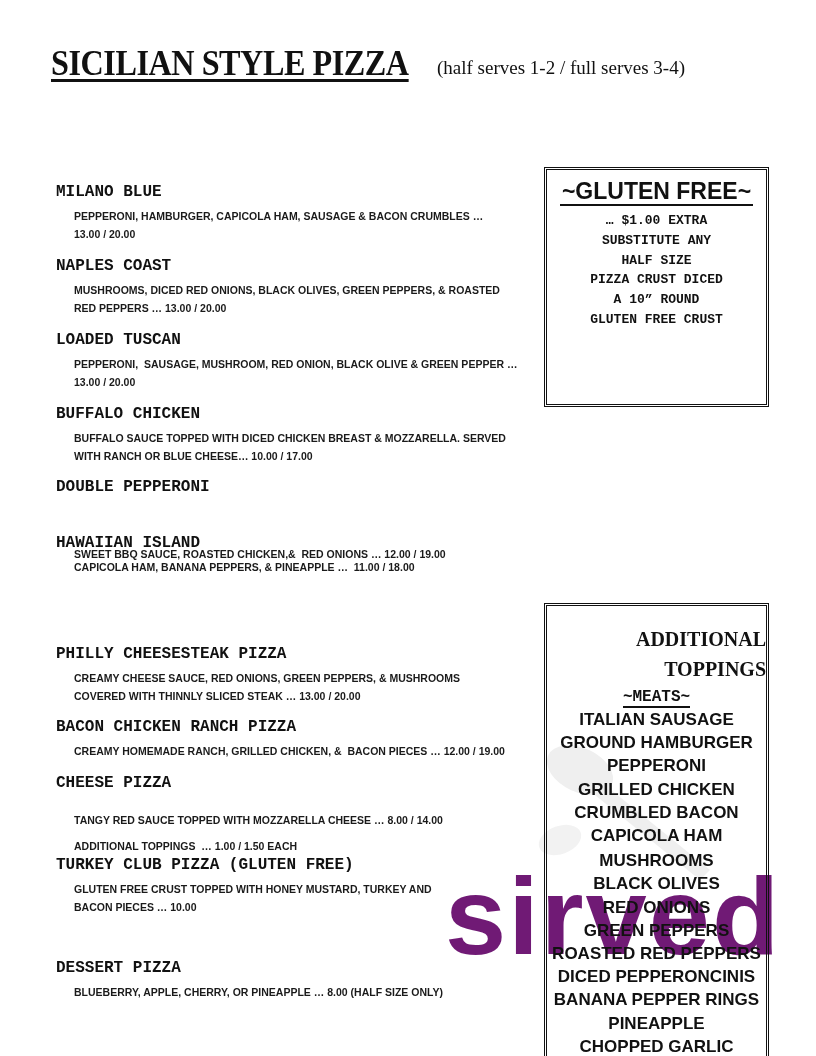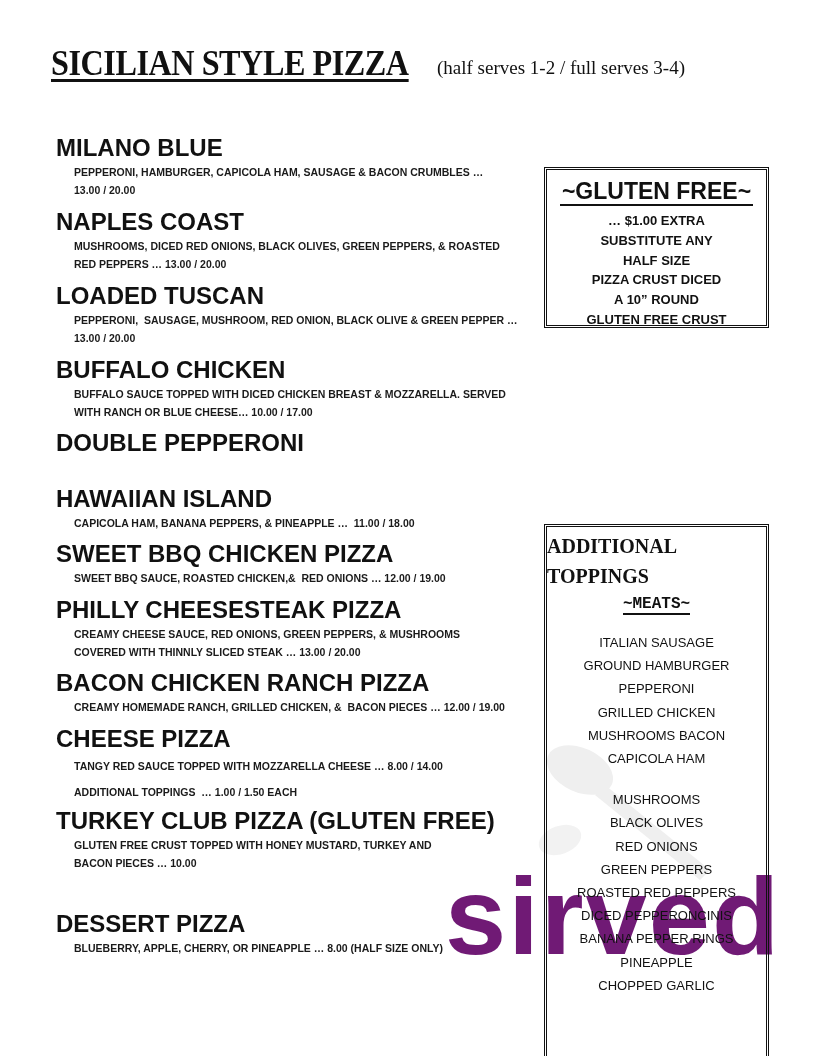--- a/index.html
+++ b/index.html
@@ -5,35 +5,35 @@
     html, body { margin: 0; padding: 0; background: #ffffff; }
     body { width: 816px; height: 1056px; position: relative; overflow: hidden; color: #111; }
     .page { position: absolute; left: 0; top: 0; width: 816px; height: 1056px; }
 
     .title-row { position: absolute; left: 51px; top: 44px; white-space: nowrap; }
     .title { font-family: "Liberation Serif", serif; font-weight: bold; font-size: 35px; text-decoration: underline; text-decoration-thickness: 3px; text-underline-offset: 4px; letter-spacing: -0.5px; transform: scaleX(0.92); transform-origin: left; display: inline-block; }
     .subtitle { font-family: "Liberation Serif", serif; font-size: 19px; position: absolute; left: 386px; top: 13px; }
 
     .items { position: absolute; left: 56px; top: 96px; width: 490px; }
     .item { position: absolute; left: 0; width: 490px; }
-    .item-name { font-family: Liberation Sans, sans-serif; font-weight: bold; font-size: 24px; line-height: 24px; white-space: nowrap; }
+    .item-name { font-family: Liberation Mono, monospace; font-weight: bold; font-size: 16px; line-height: 24px; white-space: nowrap; margin-top: 44px; }
     .item-desc { font-family: "Liberation Sans", sans-serif; font-weight: bold; font-size: 10.5px; line-height: 18px; margin-left: 18px; margin-top: 3px; white-space: pre-wrap; color: #1a1a1a; }
 
     .box { position: absolute; border: 3px double #111; box-sizing: border-box; background: transparent; }
-    .gf-box { left: 544px; top: 127px; width: 225px; height: 161px; }
+    .gf-box { left: 544px; top: 127px; width: 225px; height: 240px; }
     .gf-title { font-family: "Liberation Sans", sans-serif; font-weight: bold; font-size: 23px; text-align: center; margin-top: 8px; }
     .gf-title span { border-bottom: 2px solid #111; padding: 0 2px; }
-    .gf-lines { font-family: Liberation Sans, sans-serif; font-weight: bold; font-size: 13px; line-height: 19.8px; text-align: center; margin-top: 6px; }
+    .gf-lines { font-family: Liberation Mono, monospace; font-weight: bold; font-size: 13px; line-height: 19.8px; text-align: center; margin-top: 6px; }
 
     .top-box { left: 544px; top: 323px; width: 225px; height: 583px; }
-    .top-title { font-family: "Liberation Serif", serif; font-weight: bold; font-size: 20px; line-height: 30px; text-align: left; margin-top: 4px; }
+    .top-title { font-family: "Liberation Serif", serif; font-weight: bold; font-size: 20px; line-height: 30px; text-align: right; margin-top: 18px; }
     .top-price { font-family: "Liberation Serif", serif; font-weight: bold; font-size: 14px; text-align: center; margin-top: 4px; }
     .top-section { font-family: Liberation Mono, monospace; font-weight: bold; font-size: 16px; text-align: center; margin-top: 4px; }
     .top-section span { border-bottom: 2px solid #111; }
-    .top-list { font-family: "Liberation Sans", sans-serif; font-weight: normal; font-size: 13px; line-height: 23.2px; text-align: center; margin-top: 18px; }
+    .top-list { font-family: "Liberation Sans", sans-serif; font-weight: bold; font-size: 17px; line-height: 23.2px; text-align: center; margin-top: 2px; }
 
     .watermark { position: absolute; left: 445px; top: 852px; font-family: "Liberation Sans", sans-serif; font-weight: bold; font-size: 110px; color: #701a75; letter-spacing: 2px; z-index: 0; }
     .wm-icon { position: absolute; left: 520px; top: 730px; width: 200px; height: 160px; z-index: 0; }
     .fg { position: relative; z-index: 1; }
   </style>
 </head>
 <body>
 
 <div class="page">
 
@@ -71,35 +71,34 @@
 WITH RANCH OR BLUE CHEESE… 10.00 / 17.00</div>
     </div>
     <div class="item" style="top:295px">
       <div class="item-name">DOUBLE PEPPERONI</div>
     </div>
     <div class="item" style="top:351px">
       <div class="item-name">HAWAIIAN ISLAND</div>
       <div class="item-desc">CAPICOLA HAM, BANANA PEPPERS, &amp; PINEAPPLE …  11.00 / 18.00</div>
     </div>
     <div class="item" style="top:406px">
-      <div class="item-name">SWEET BBQ CHICKEN PIZZA</div>
       <div class="item-desc">SWEET BBQ SAUCE, ROASTED CHICKEN,&amp;  RED ONIONS … 12.00 / 19.00</div>
     </div>
     <div class="item" style="top:462px">
       <div class="item-name">PHILLY CHEESESTEAK PIZZA</div>
       <div class="item-desc">CREAMY CHEESE SAUCE, RED ONIONS, GREEN PEPPERS, &amp; MUSHROOMS
 COVERED WITH THINNLY SLICED STEAK … 13.00 / 20.00</div>
     </div>
     <div class="item" style="top:535px">
       <div class="item-name">BACON CHICKEN RANCH PIZZA</div>
       <div class="item-desc">CREAMY HOMEMADE RANCH, GRILLED CHICKEN, &amp;  BACON PIECES … 12.00 / 19.00</div>
     </div>
     <div class="item" style="top:591px">
       <div class="item-name">CHEESE PIZZA</div>
-      <div class="item-desc" style="line-height:13px; margin-top:9px">TANGY RED SAUCE TOPPED WITH MOZZARELLA CHEESE … 8.00 / 14.00
+      <div class="item-desc" style="line-height:13px; margin-top:19px">TANGY RED SAUCE TOPPED WITH MOZZARELLA CHEESE … 8.00 / 14.00
 
 ADDITIONAL TOPPINGS  … 1.00 / 1.50 EACH</div>
     </div>
     <div class="item" style="top:673px">
       <div class="item-name">TURKEY CLUB PIZZA (GLUTEN FREE)</div>
       <div class="item-desc">GLUTEN FREE CRUST TOPPED WITH HONEY MUSTARD, TURKEY AND
 BACON PIECES … 10.00</div>
     </div>
     <div class="item" style="top:776px">
       <div class="item-name">DESSERT PIZZA</div>
@@ -123,21 +122,21 @@
     <div class="top-title">
       <div>ADDITIONAL</div>
       <div>TOPPINGS</div>
     </div>
     <div class="top-section"><span>~MEATS~</span></div>
     <div class="top-list">
       <div>ITALIAN SAUSAGE</div>
       <div>GROUND HAMBURGER</div>
       <div>PEPPERONI</div>
       <div>GRILLED CHICKEN</div>
-      <div>MUSHROOMS BACON</div>
+      <div>CRUMBLED BACON</div>
       <div>CAPICOLA HAM</div>
     </div>
     <div class="top-list">
       <div>MUSHROOMS</div>
       <div>BLACK OLIVES</div>
       <div>RED ONIONS</div>
       <div>GREEN PEPPERS</div>
       <div>ROASTED RED PEPPERS</div>
       <div>DICED PEPPERONCINIS</div>
       <div>BANANA PEPPER RINGS</div>

